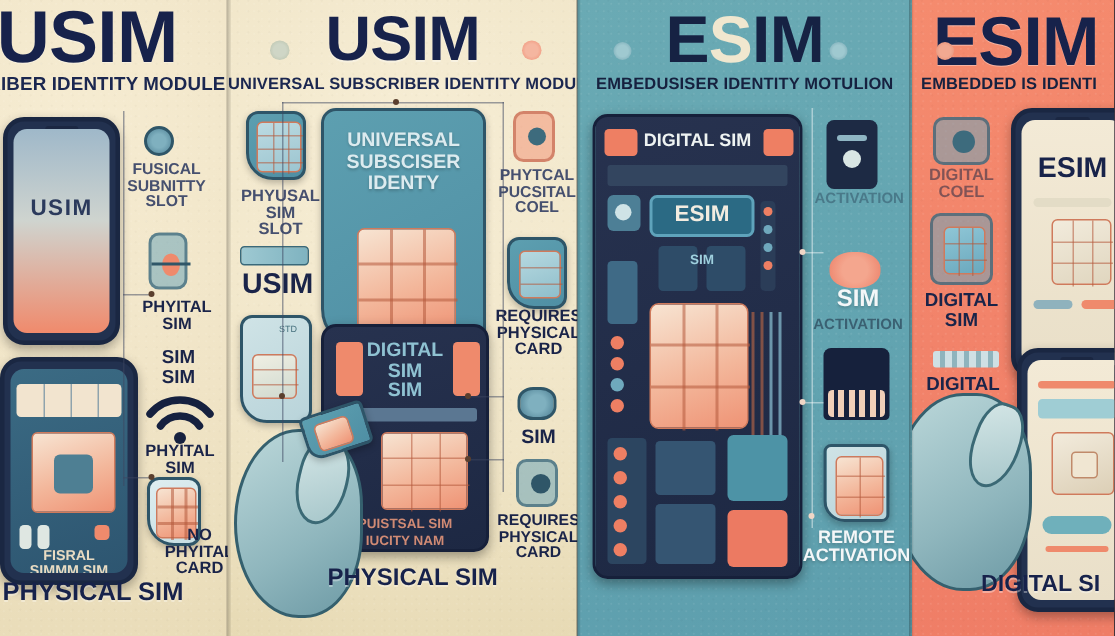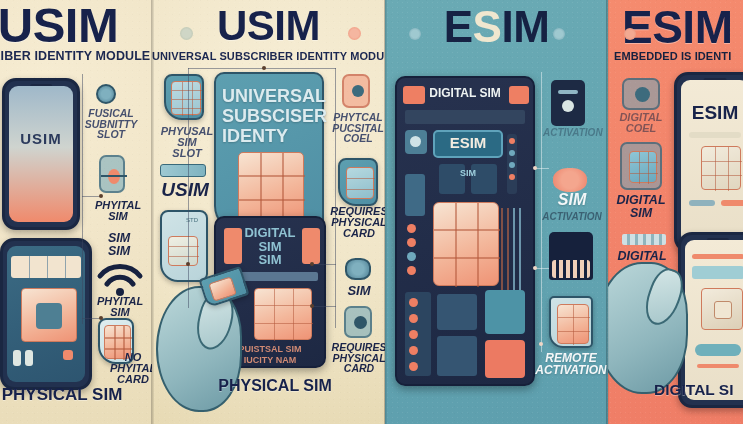--- a/index.html
+++ b/index.html
@@ -41,21 +41,21 @@
   .sub-dark  { color: #16213f; }
 
   
   .splitword > span:nth-child(2) { color: #e7d9b4; }
   .p3 .splitword > span:nth-child(1),
   .p3 .splitword > span:nth-child(3) { color: #162243; }
   .p3 .splitword > span:nth-child(2) { color: #f0e7cf; }
 
   
   .lbl { position: absolute; text-align: center; font-weight: 800;
-    line-height: 1.02; white-space: pre-line; font-style: italic; }
+    line-height: 1.02; white-space: pre-line; }
   .lbl.navy { color: #1a2449; }
   .lbl.soft { color: #46506f; }
   .lbl.white { color: #f4f7f8; text-shadow: 0 1px 2px rgba(0,0,0,.18); }
 
   .bigcap { position: absolute; font-weight: 900; text-align: center;
     white-space: pre-line; line-height: 1.05; }
 
   
   .phone { position: absolute; border-radius: 14px; background: #22314f;
     border: 3px solid #1a2742; box-shadow: 0 3px 7px rgba(0,0,0,.3); }
@@ -127,20 +127,23 @@
         <div class="rbox" style="left:4px;top:10px;right:4px;height:22px;background:#f2e4cf;"></div>
         <div class="line" style="left:22px;top:10px;width:1px;height:22px;background:#8fa3ad;"></div>
         <div class="line" style="left:40px;top:10px;width:1px;height:22px;background:#8fa3ad;"></div>
         <div class="line" style="left:58px;top:10px;width:1px;height:22px;background:#8fa3ad;"></div>
         <div class="chip" style="left:14px;top:42px;width:56px;height:54px;">
           <div class="rbox" style="left:14px;top:14px;width:26px;height:26px;background:#4e7f93;border-radius:4px;"></div>
         </div>
         <div class="rbox" style="left:6px;top:104px;width:8px;height:16px;background:#dfe7e2;"></div>
         <div class="rbox" style="left:18px;top:104px;width:8px;height:16px;background:#dfe7e2;"></div>
         <div class="rbox" style="left:56px;top:104px;width:10px;height:10px;background:#ef8a6c;"></div>
+        <div style="position:absolute;left:0;right:0;top:120px;text-align:center;
+                    font-size:9.5px;font-weight:800;color:#e9dcc3;line-height:1.1;white-space:pre-line;">FISRAL
+SIMMM SIM</div>
       </div>
     </div>
 
     <div class="dot" style="left:96px;top:84px;width:20px;height:20px;
          background:radial-gradient(circle,#7fb0bf 40%,#4d7f93 100%);border:2px solid #2f5668;"></div>
     <div class="lbl soft" style="left:72px;top:108px;width:78px;font-size:10.5px;">FUSICAL
 SUBNITTY
 SLOT</div>
 
     <div class="icobox" style="left:99px;top:155px;width:26px;height:38px;">
@@ -213,22 +216,22 @@
 
     <div class="simcard pale" style="left:8px;top:210px;width:48px;height:72px;">
       <div style="position:absolute;left:24px;top:5px;font-size:6px;color:#46707d;">STD</div>
       <div class="chip" style="left:6px;top:24px;width:30px;height:30px;background:linear-gradient(160deg,#f0efe3,#cfd9cf);">
         <div class="g" style="left:0;top:9px;width:30px;height:1.2px;"></div>
         <div class="g" style="left:0;top:19px;width:30px;height:1.2px;"></div>
       </div>
     </div>
 
     <div class="simcard" style="left:62px;top:72px;width:110px;height:160px;border-radius:10px 10px 10px 26px;">
-      <div style="position:absolute;left:6px;right:6px;top:12px;text-align:left;
-                  font-size:18px;font-weight:800;color:#dcebef;line-height:1.12;white-space:pre-line;
+      <div style="position:absolute;left:6px;right:6px;top:12px;text-align:center;
+                  font-size:13px;font-weight:800;color:#dcebef;line-height:1.12;white-space:pre-line;
                   text-shadow:0 1px 2px rgba(0,0,0,.2);">UNIVERSAL
 SUBSCISER
 IDENTY</div>
       <div class="chip" style="left:22px;top:78px;width:66px;height:72px;border-radius:5px;">
         <div class="g" style="left:0;top:22px;width:66px;height:1.6px;"></div>
         <div class="g" style="left:0;top:46px;width:66px;height:1.6px;"></div>
         <div class="g" style="left:21px;top:0;width:1.6px;height:72px;"></div>
         <div class="g" style="left:43px;top:0;width:1.6px;height:72px;"></div>
       </div>
     </div>
@@ -299,20 +302,21 @@
     <div class="bigcap t-navy" style="left:38px;top:378px;width:170px;font-size:16px;">PHYSICAL SIM</div>
   </div>
   <div class="seam dark" style="left:384px;"></div>
 
   <div class="panel p3">
     <div class="grain"></div>
 
     <div class="title splitword" style="left:0;top:6px;width:223px;font-size:44px;">
       <span>E</span><span>S</span><span>IM</span>
     </div>
+    <div class="subtitle sub-dark" style="left:0;top:50px;width:223px;font-size:11px;">EMBEDUSISER IDENTITY MOTULION</div>
 
     <div class="badge" style="left:24px;top:28px;width:12px;height:12px;
          background:radial-gradient(circle,#9fc9d0 45%,#6fa3b0 100%);"></div>
     <div class="badge" style="left:168px;top:28px;width:12px;height:12px;
          background:radial-gradient(circle,#9fc9d0 45%,#6fa3b0 100%);"></div>
 
     <div class="board" style="left:10px;top:76px;width:140px;height:310px;">
       <div class="rbox" style="left:6px;top:8px;width:22px;height:18px;background:#ee7f63;"></div>
       <div class="rbox" style="left:112px;top:8px;width:20px;height:18px;background:#ee7f63;"></div>
       <div style="position:absolute;left:32px;right:32px;top:8px;text-align:center;

